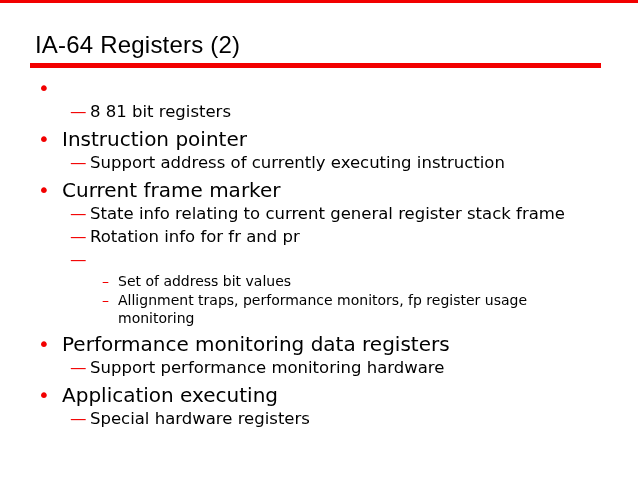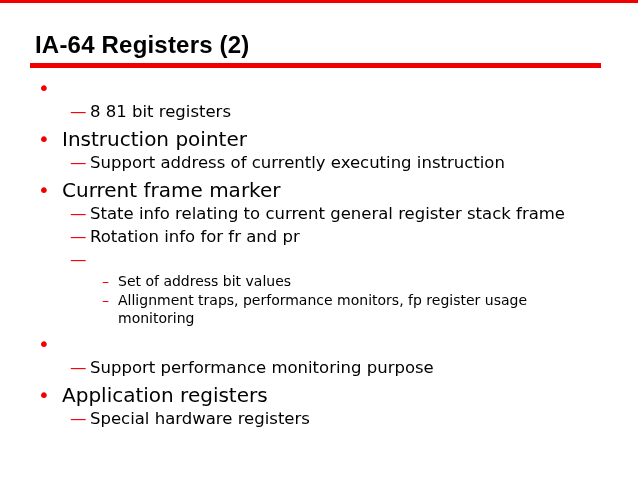--- a/index.html
+++ b/index.html
@@ -17,21 +17,21 @@
   }
   .top-line {
     position: absolute; top: 0; left: 0;
     width: 638px; height: 3px;
     background: var(--accent);
   }
   .slide-header { margin-top: 31px; }
   .slide-title {
     margin-left: 35px;
     font-family: "Liberation Sans", "DejaVu Sans", sans-serif;
-    font-weight: bold;
+    font-weight: normal;
     font-size: 24px;
     line-height: 28px;
     letter-spacing: 0.2px;
     color: var(--text);
     white-space: nowrap;
   }
   .title-rule {
     margin: 4px 0 0 30px;
     width: 571px; height: 5px;
     background: var(--accent);
@@ -101,29 +101,30 @@
     <span class="text">Set of address bit values</span>
   </div>
 
   <div class="item l3">
     <span class="marker">–</span>
     <span class="text">Allignment traps, performance monitors, fp register usage monitoring</span>
   </div>
 
   <div class="item l1">
     <span class="marker">•</span>
+    <span class="text">Performance monitoring data registers</span>
   </div>
 
   <div class="item l2">
     <span class="marker">—</span>
-    <span class="text">Support performance monitoring purpose</span>
+    <span class="text">Support performance monitoring hardware</span>
   </div>
 
   <div class="item l1">
     <span class="marker">•</span>
-    <span class="text">Application registers</span>
+    <span class="text">Application executing</span>
   </div>
 
   <div class="item l2">
     <span class="marker">—</span>
     <span class="text">Special hardware registers</span>
   </div>
 </div>
 
 </body></html>

